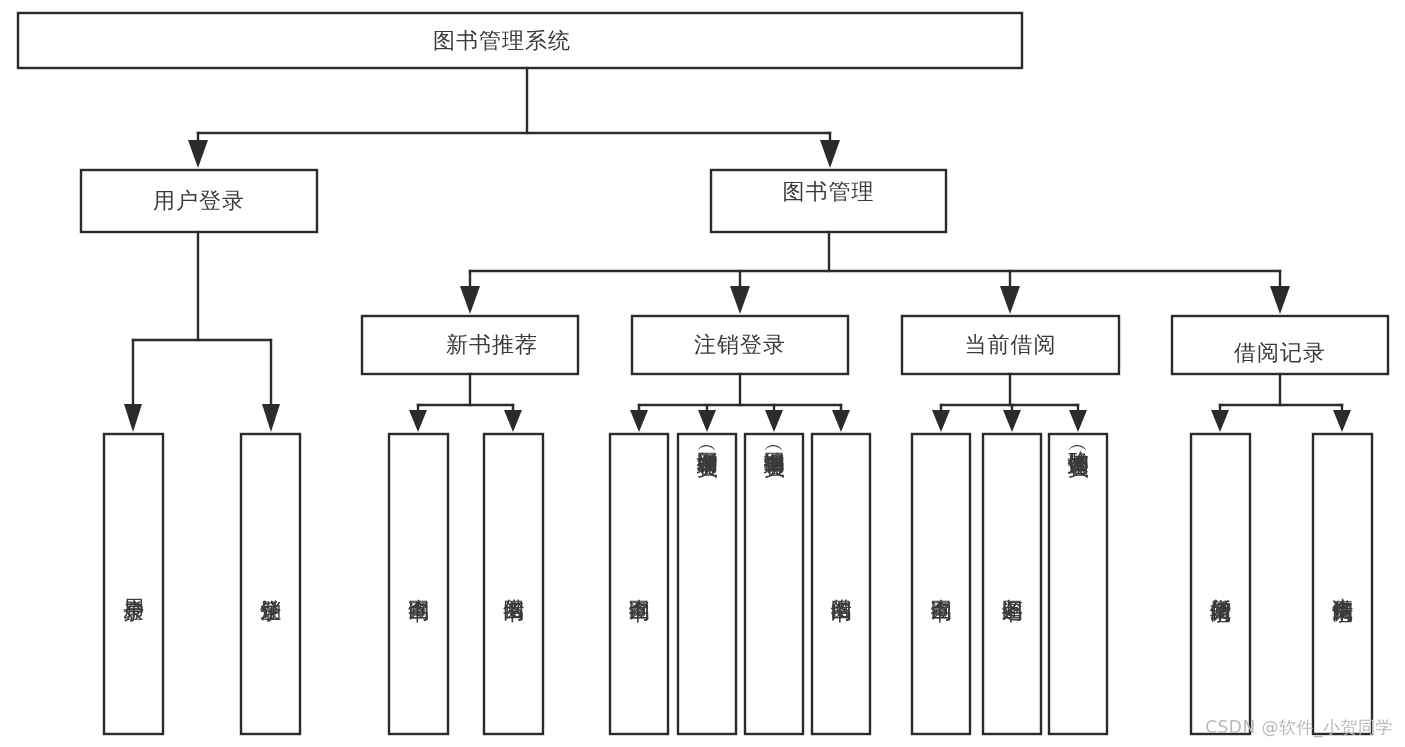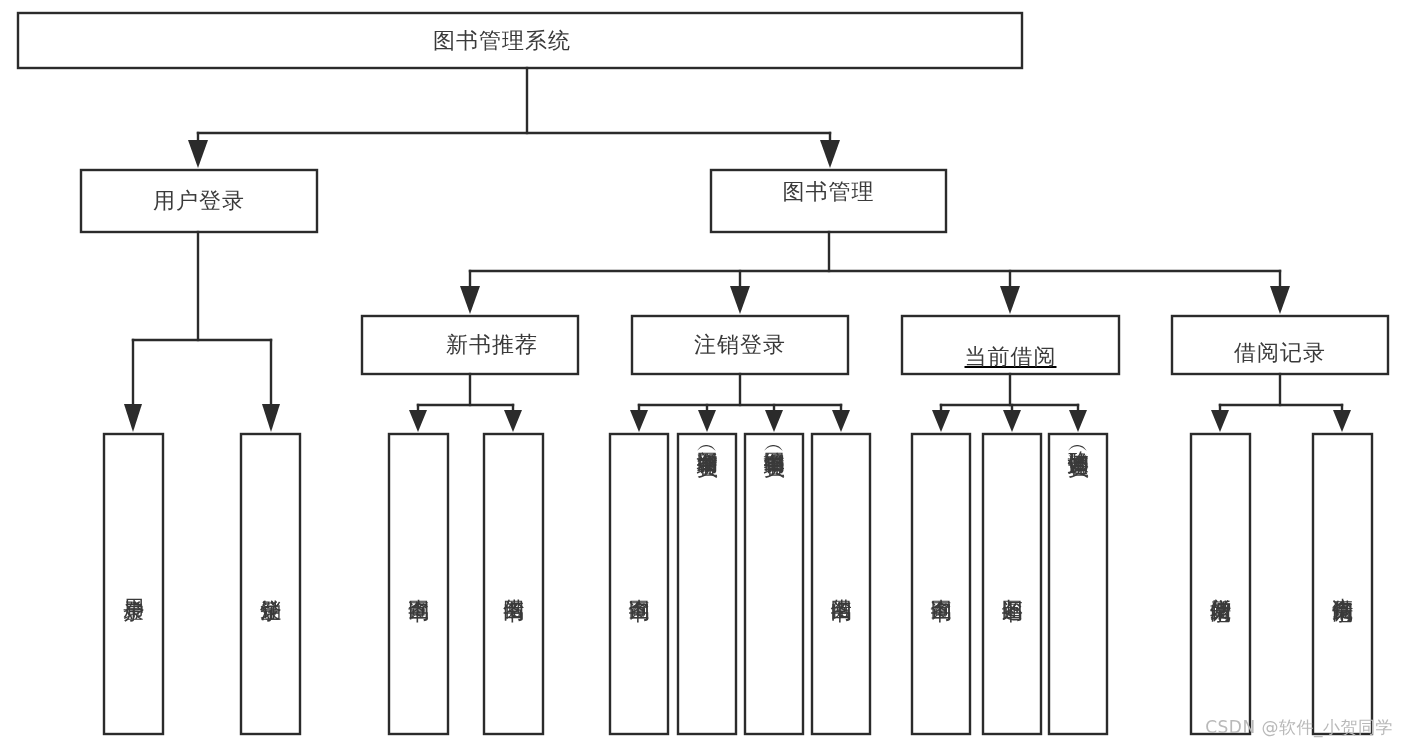--- a/index.html
+++ b/index.html
@@ -200,21 +200,21 @@
   </div>
 
   <div class="htext-wrap" style="left:362px; top:316px; width:260px; height:58px;">
     <span class="htext">新书推荐</span>
   </div>
 
   <div class="htext-wrap" style="left:632px; top:316px; width:216px; height:58px;">
     <span class="htext">注销登录</span>
   </div>
 
-  <div class="htext-wrap" style="left:902px; top:328px; width:217px; height:58px;text-decoration:underline;">
+  <div class="htext-wrap" style="left:902px; top:316px; width:217px; height:58px;">
     <span class="htext">当前借阅</span>
   </div>
 
   <div class="htext-wrap" style="left:1172px; top:316px; width:216px; height:74px;">
     <span class="htext">借阅记录</span>
   </div>
 
   <div class="vtext-wrap" style="left:104px; top:434px; width:59px; height:300px;">
     <span class="vtext">用户登录</span>
   </div>

